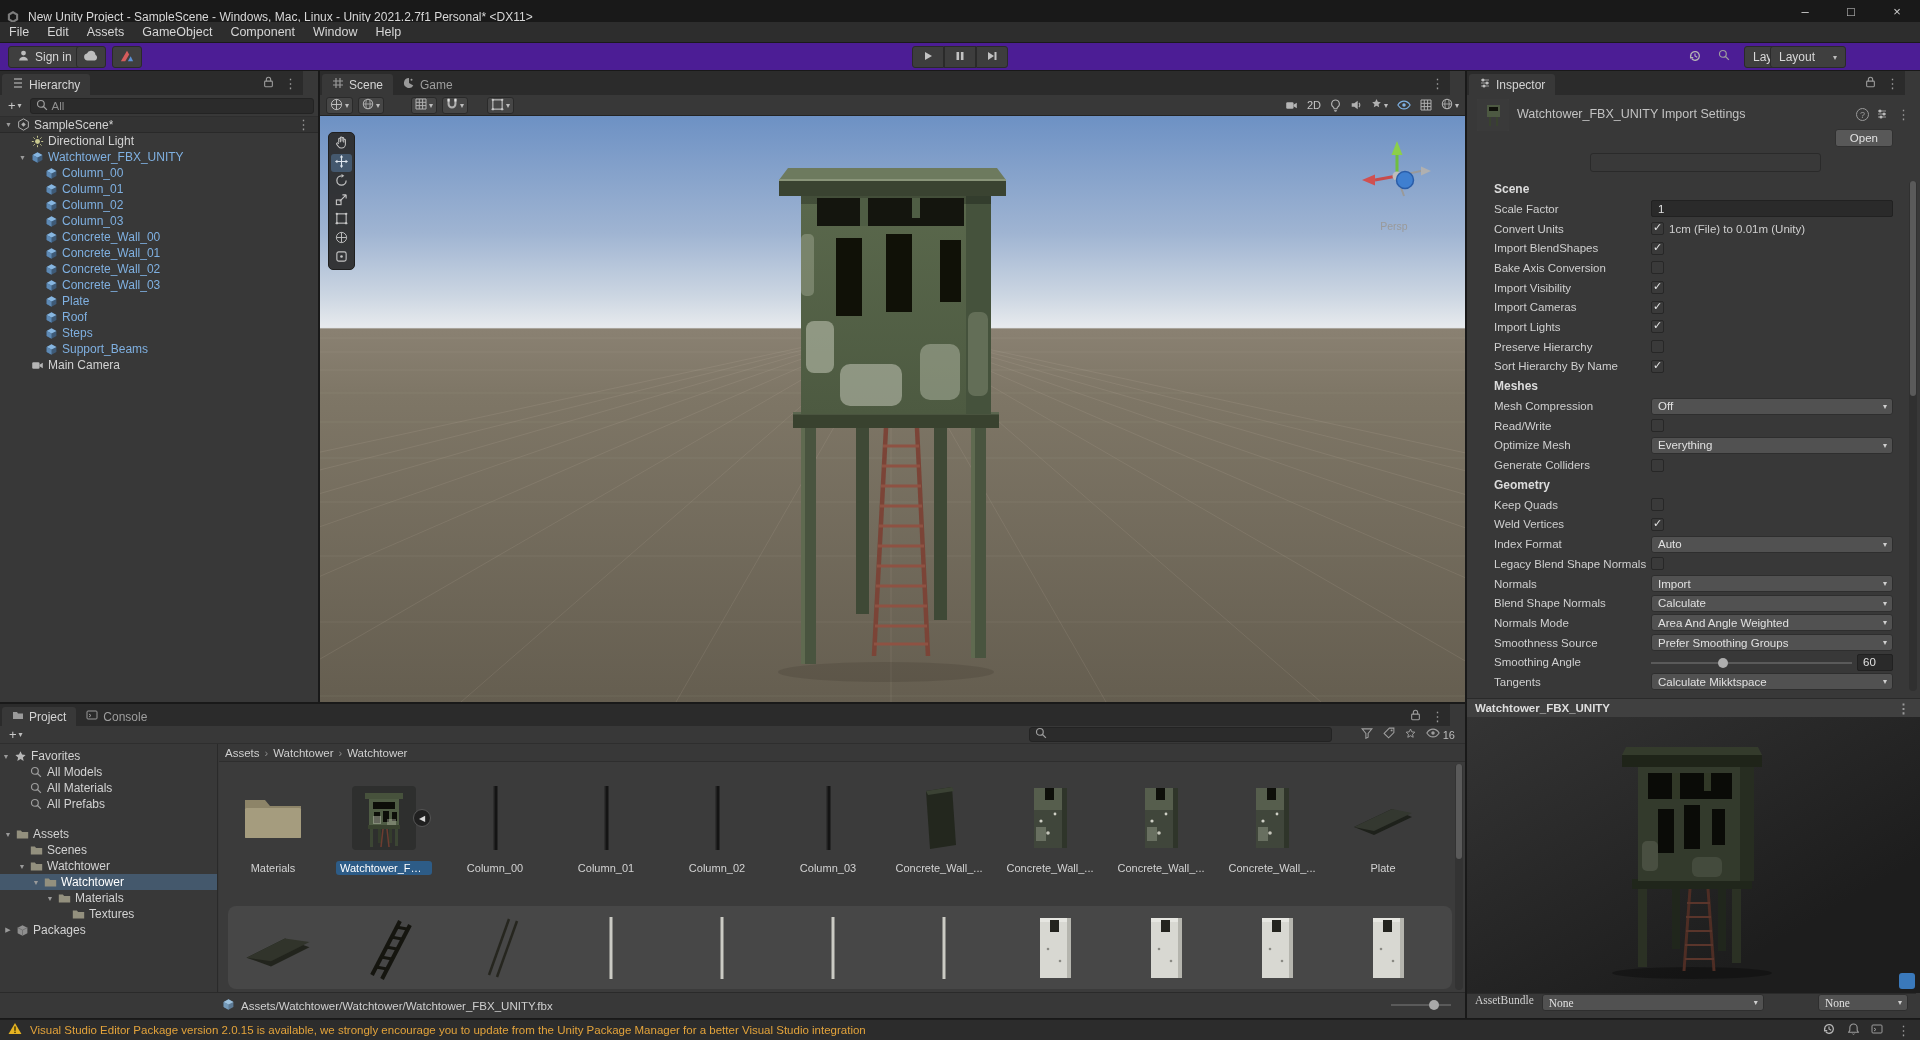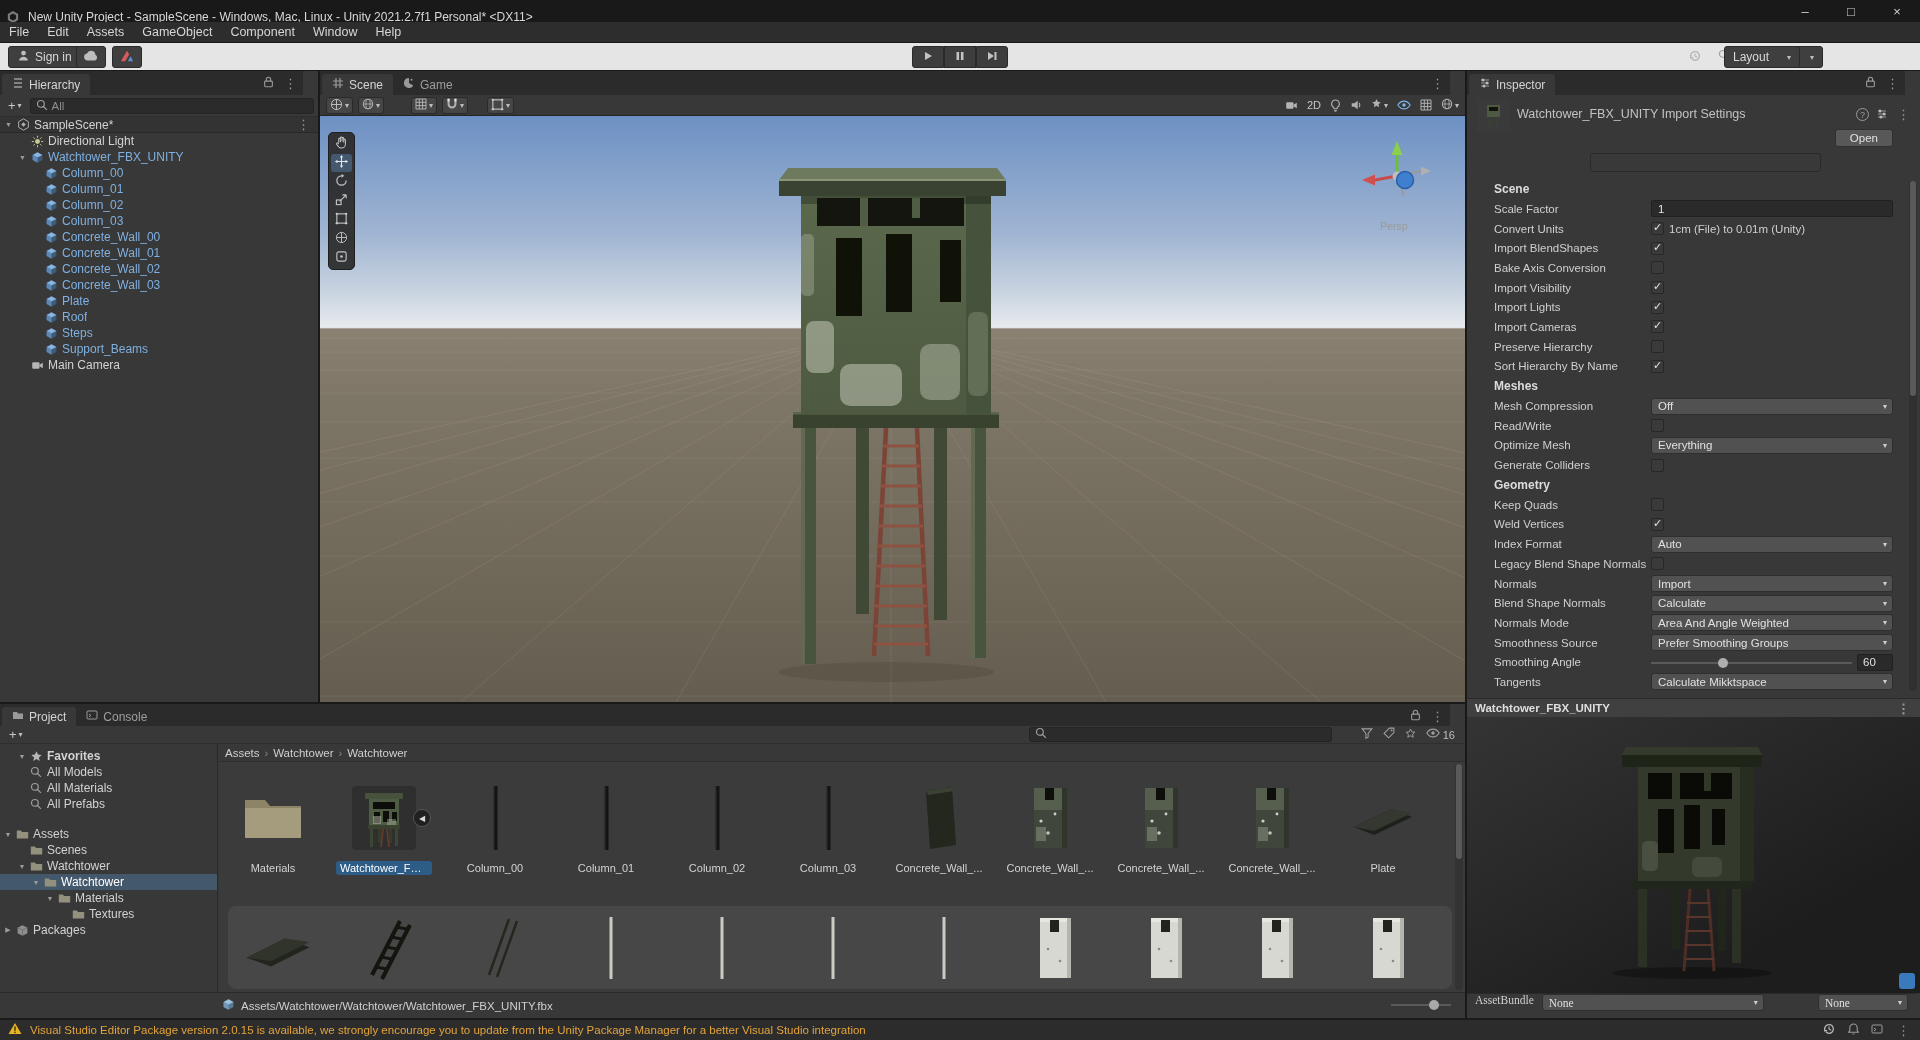--- a/index.html
+++ b/index.html
@@ -10,21 +10,21 @@
   
   .titlebar { position:absolute; left:0; top:0; width:1920px; height:34px; background:#191919; display:flex; align-items:center; color:#d8d8d8; }
   .t-icon { margin:0 8px 0 6px; display:flex; }
   .t-title { font-size:12px; }
   .wbtns { position:absolute; right:0; top:0; height:22px; display:flex; }
   .wbtn { width:46px; height:22px; display:flex; align-items:center; justify-content:center; color:#cfcfcf; font-size:13px; }
 
   .menubar { position:absolute; left:0; top:22px; width:1920px; height:21px; background:#2d2d2d; border-bottom:1px solid #1a1a1a; display:flex; align-items:center; }
   .menu-item { padding:0 9px; height:100%; display:flex; align-items:center; color:#d6d6d6; font-size:12.5px; }
 
-  .topbar { position:absolute; left:0; top:43px; width:1920px; height:28px; background:#e5e5e5; border-bottom:1px solid #191919; }
+  .topbar { position:absolute; left:0; top:43px; width:1920px; height:28px; background:#4c1d95; border-bottom:1px solid #191919; }
   .tb-btn { position:absolute; top:3px; height:22px; background:#3f3f3f; border:1px solid #2a2a2a; border-radius:3px; display:flex; align-items:center; gap:5px; padding:0 8px; color:#d8d8d8; }
   .tb-icon { position:absolute; top:6px; display:flex; }
   .playgroup { position:absolute; left:912px; top:3px; display:flex; }
   .play-btn { width:32px; height:22px; background:#3d3d3d; border:1px solid #2a2a2a; display:flex; align-items:center; justify-content:center; }
   .play-btn:first-child { border-radius:3px 0 0 3px; }
   .play-btn:last-child { border-radius:0 3px 3px 0; }
   .caret { font-size:8px; color:#bdbdbd; }
 
   
   .panel { position:absolute; background:#383838; }
@@ -202,21 +202,21 @@
     <span class="tb-icon" style="left:1718px;">
         <svg width="12" height="12" viewBox="0 0 16 16">
           <circle cx="6.5" cy="6.5" r="4.5" fill="none" stroke="#9e9e9e" stroke-width="1.6"></circle>
           <path d="m10 10 4.5 4.5" stroke="#9e9e9e" stroke-width="1.6"></path>
         </svg>
       </span>
     <div class="tb-btn" style="left:1744px; width:79px; justify-content:space-between;">
       <span>Layers</span>
         <span class="caret">▾</span>
     </div>
-    <div class="tb-btn" style="left:1724px; width:76px; justify-content:space-between;">
+    <div class="tb-btn" style="left:1770px; width:76px; justify-content:space-between;">
       <span>Layout</span>
         <span class="caret">▾</span>
     </div>
   </div>
 
   <div class="panel" style="left:0; top:71px; width:318px; height:631px;">
     <div class="tabbar">
       <div class="tab active">
         <span><svg width="12" height="12" viewBox="0 0 12 12">
               <path d="M2 2h8M2 6h8M2 10h8" stroke="#9a9a9a" stroke-width="1.3"></path>
@@ -762,27 +762,27 @@
             <div class="cb"></div>
           </div>
         </div>
         <div class="insp-row">
           <span class="insp-label">Import Visibility</span>
           <div class="insp-ctrl">
             <div class="cb on"></div>
           </div>
         </div>
         <div class="insp-row">
+          <span class="insp-label">Import Cameras</span>
+          <div class="insp-ctrl">
+            <div class="cb on"></div>
+          </div>
+        </div>
+        <div class="insp-row">
           <span class="insp-label">Import Lights</span>
-          <div class="insp-ctrl">
-            <div class="cb on"></div>
-          </div>
-        </div>
-        <div class="insp-row">
-          <span class="insp-label">Import Cameras</span>
           <div class="insp-ctrl">
             <div class="cb on"></div>
           </div>
         </div>
         <div class="insp-row">
           <span class="insp-label">Preserve Hierarchy</span>
           <div class="insp-ctrl">
             <div class="cb"></div>
           </div>
         </div>
@@ -1004,21 +1004,21 @@
         <span style="display:flex; align-items:center; gap:3px;">
           <span><svg width="14" height="12" viewBox="0 0 16 12">
                 <path d="M1 6s2.7-4.5 7-4.5S15 6 15 6s-2.7 4.5-7 4.5S1 6 1 6Z" fill="none" stroke="#9e9e9e" stroke-width="1.3"></path>
                 <circle cx="8" cy="6" r="2" fill="#9e9e9e"></circle>
               </svg></span>
           <span style="font-size:11px; color:#bdbdbd;">16</span>
         </span>
       </div>
     </div>
     <div class="p-tree">
-        <div class="p-row" style="padding-left: 16px; font-weight: bold;">
+        <div class="p-row" style="padding-left: 0;">
           <span class="tri">▼</span>
           <span class="ric">
             <svg width="13" height="13" viewBox="0 0 16 16">
               <path d="M8 1.5 9.9 5.6l4.4.5-3.3 3 .9 4.4L8 11.2l-3.9 2.3.9-4.4-3.3-3 4.4-.5Z" fill="#b8b8b8"></path>
             </svg>
           </span>
           <span class="rlabel">Favorites</span>
         </div>
         <div class="p-row" style="padding-left: 16px;">
           <span class="tri"></span>

